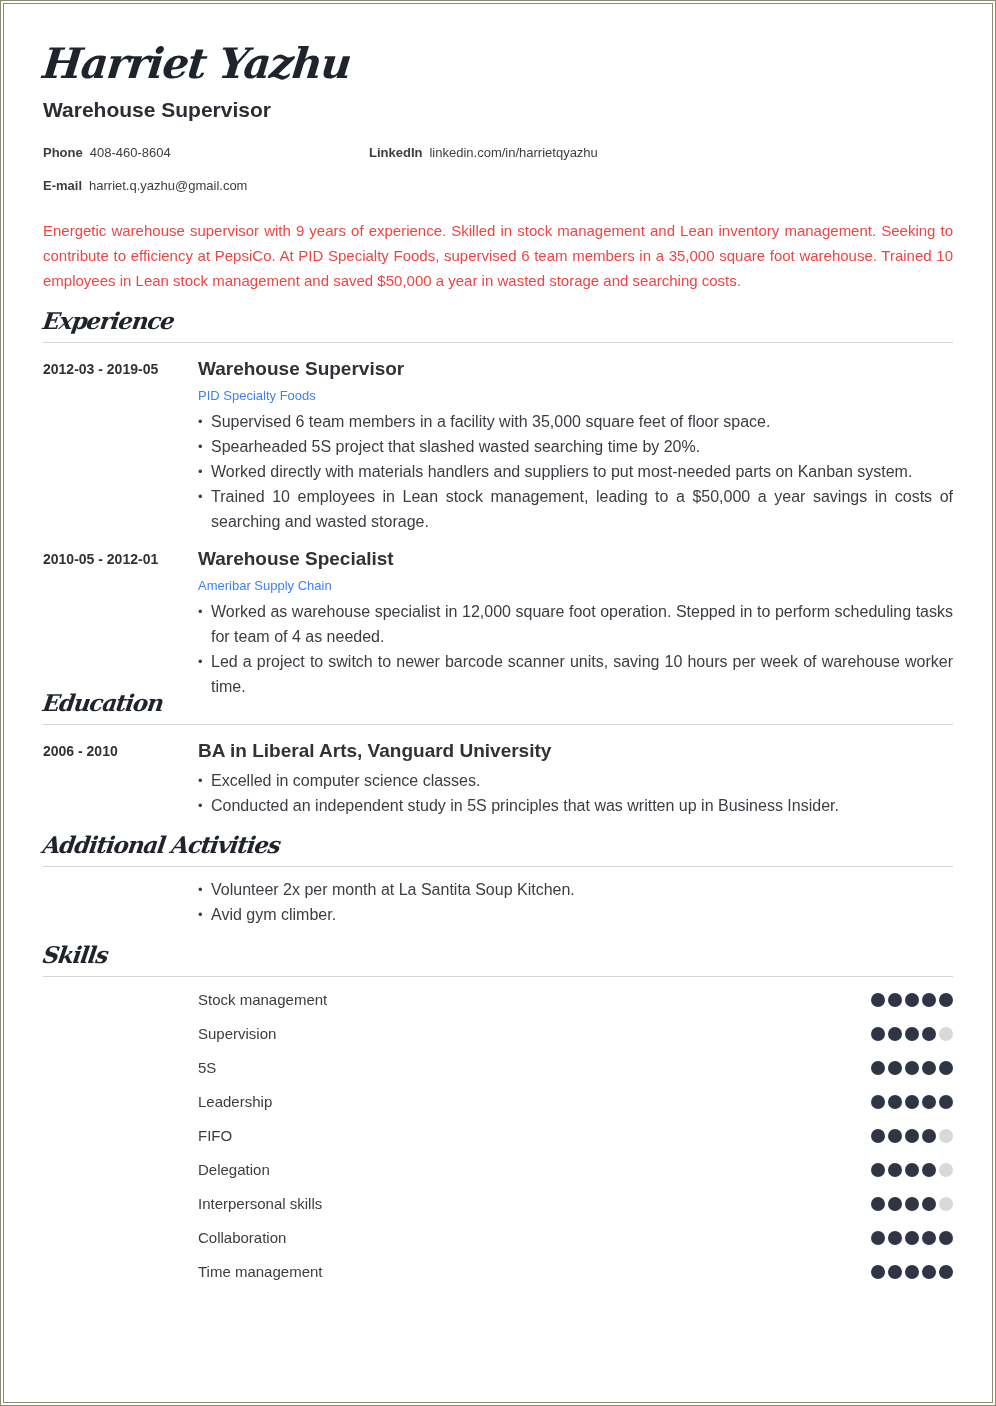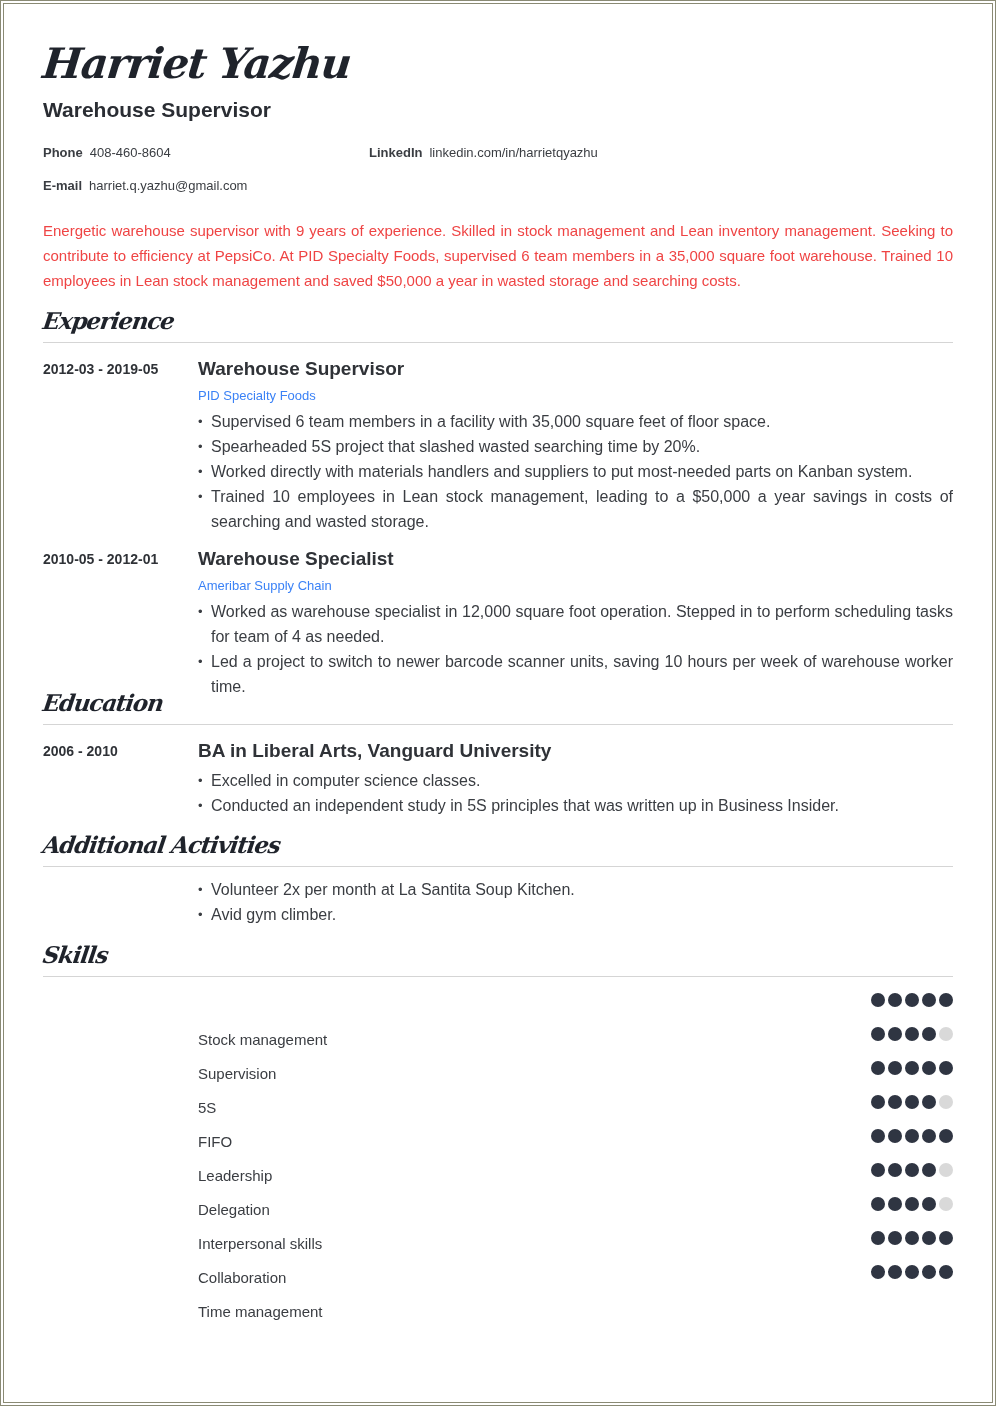--- a/index.html
+++ b/index.html
@@ -81,21 +81,21 @@
       text-align: justify;
     }
     ul.bullets li::before {
       content: "\2022"; position: absolute; left: 0; top: 0;
       font-size: 13px; color: #3a3d42;
     }
     .skills { position: absolute; left: 155px; top: 986px; width: 755px; }
     .skill-row { position: relative; height: 34px; }
     .skill-name {
       position: absolute; left: 0; top: 5px;
-      font-size: 15px; color: #3a3d42; margin-top: 40px;
+      font-size: 15px; color: #3a3d42;
     }
     .dots { position: absolute; right: 0; top: 7px; display: flex; gap: 3px; }
     .dot { width: 14px; height: 14px; border-radius: 50%; background: #2f3542; }
     .dot.off { background: #d9d9d9; }
   </style>
 </head>
 <body>
 
 <div class="frame">
   <div class="frame-inner"></div>
@@ -205,40 +205,40 @@
         <span class="skill-name">5S</span>
         <div class="dots">
           <span class="dot"></span>
           <span class="dot"></span>
           <span class="dot"></span>
           <span class="dot"></span>
           <span class="dot"></span>
         </div>
       </div>
     <div class="skill-row">
+        <span class="skill-name">Leadership</span>
+        <div class="dots">
+          <span class="dot"></span>
+          <span class="dot"></span>
+          <span class="dot"></span>
+          <span class="dot"></span>
+          <span class="dot"></span>
+        </div>
+      </div>
+    <div class="skill-row">
         <span class="skill-name">FIFO</span>
         <div class="dots">
           <span class="dot"></span>
           <span class="dot"></span>
           <span class="dot"></span>
           <span class="dot"></span>
           <span class="dot off"></span>
         </div>
       </div>
     <div class="skill-row">
-        <span class="skill-name">Leadership</span>
-        <div class="dots">
-          <span class="dot"></span>
-          <span class="dot"></span>
-          <span class="dot"></span>
-          <span class="dot"></span>
-          <span class="dot"></span>
-        </div>
-      </div>
-    <div class="skill-row">
         <span class="skill-name">Delegation</span>
         <div class="dots">
           <span class="dot"></span>
           <span class="dot"></span>
           <span class="dot"></span>
           <span class="dot"></span>
           <span class="dot off"></span>
         </div>
       </div>
     <div class="skill-row">

